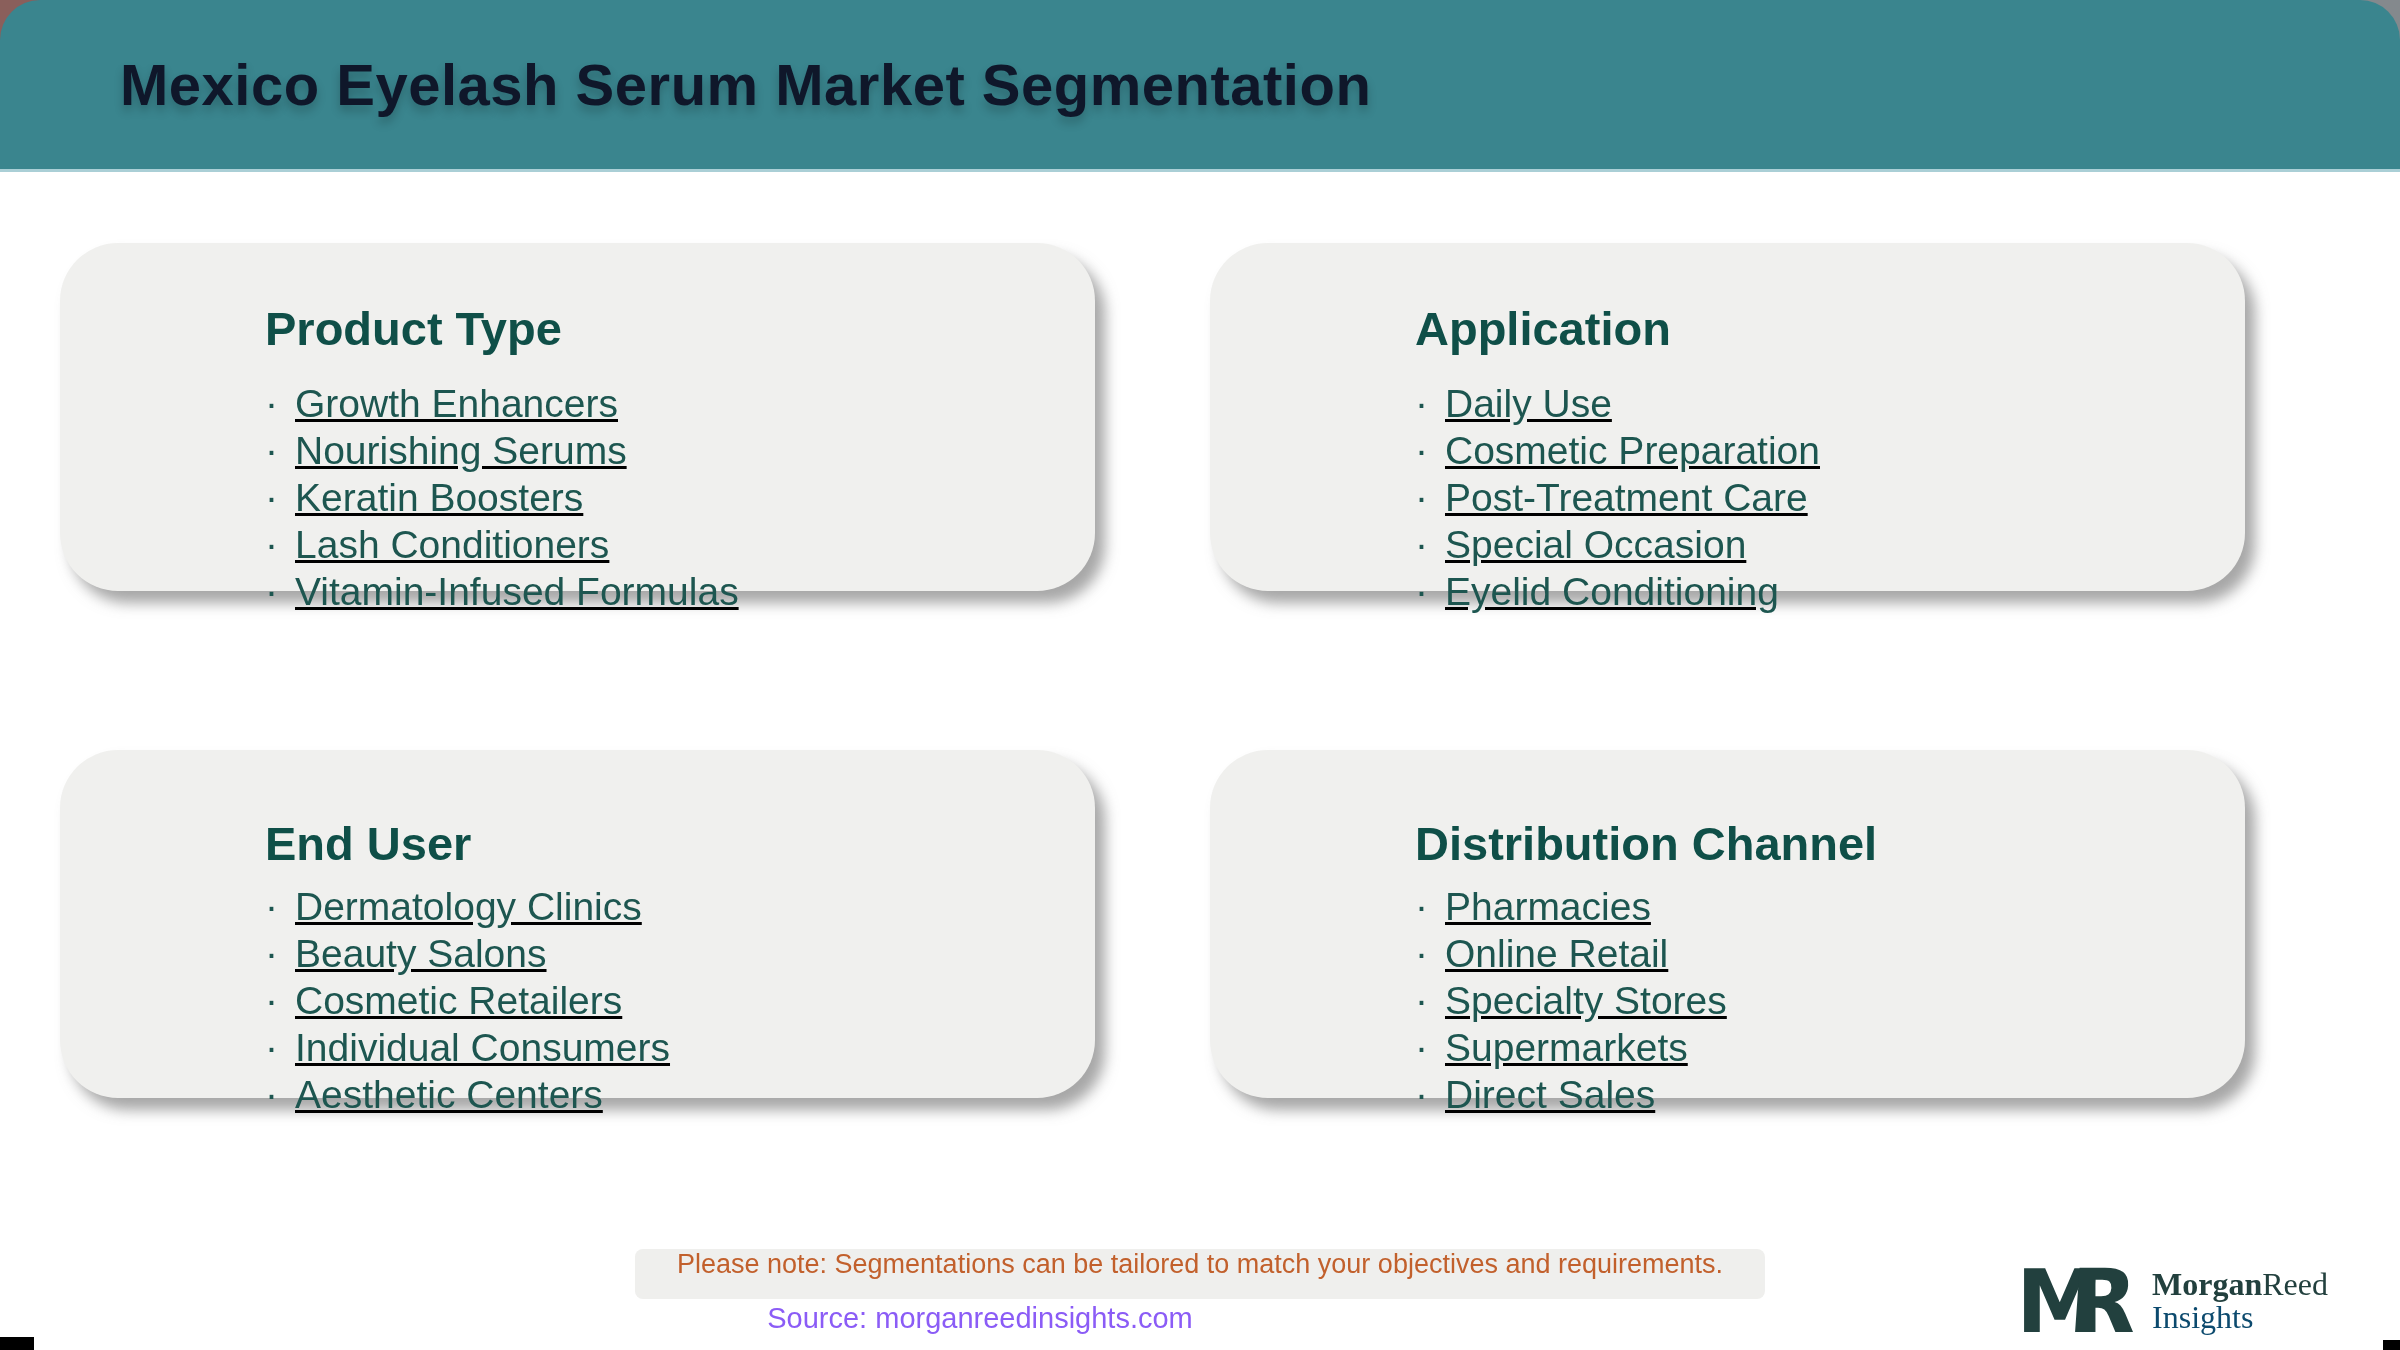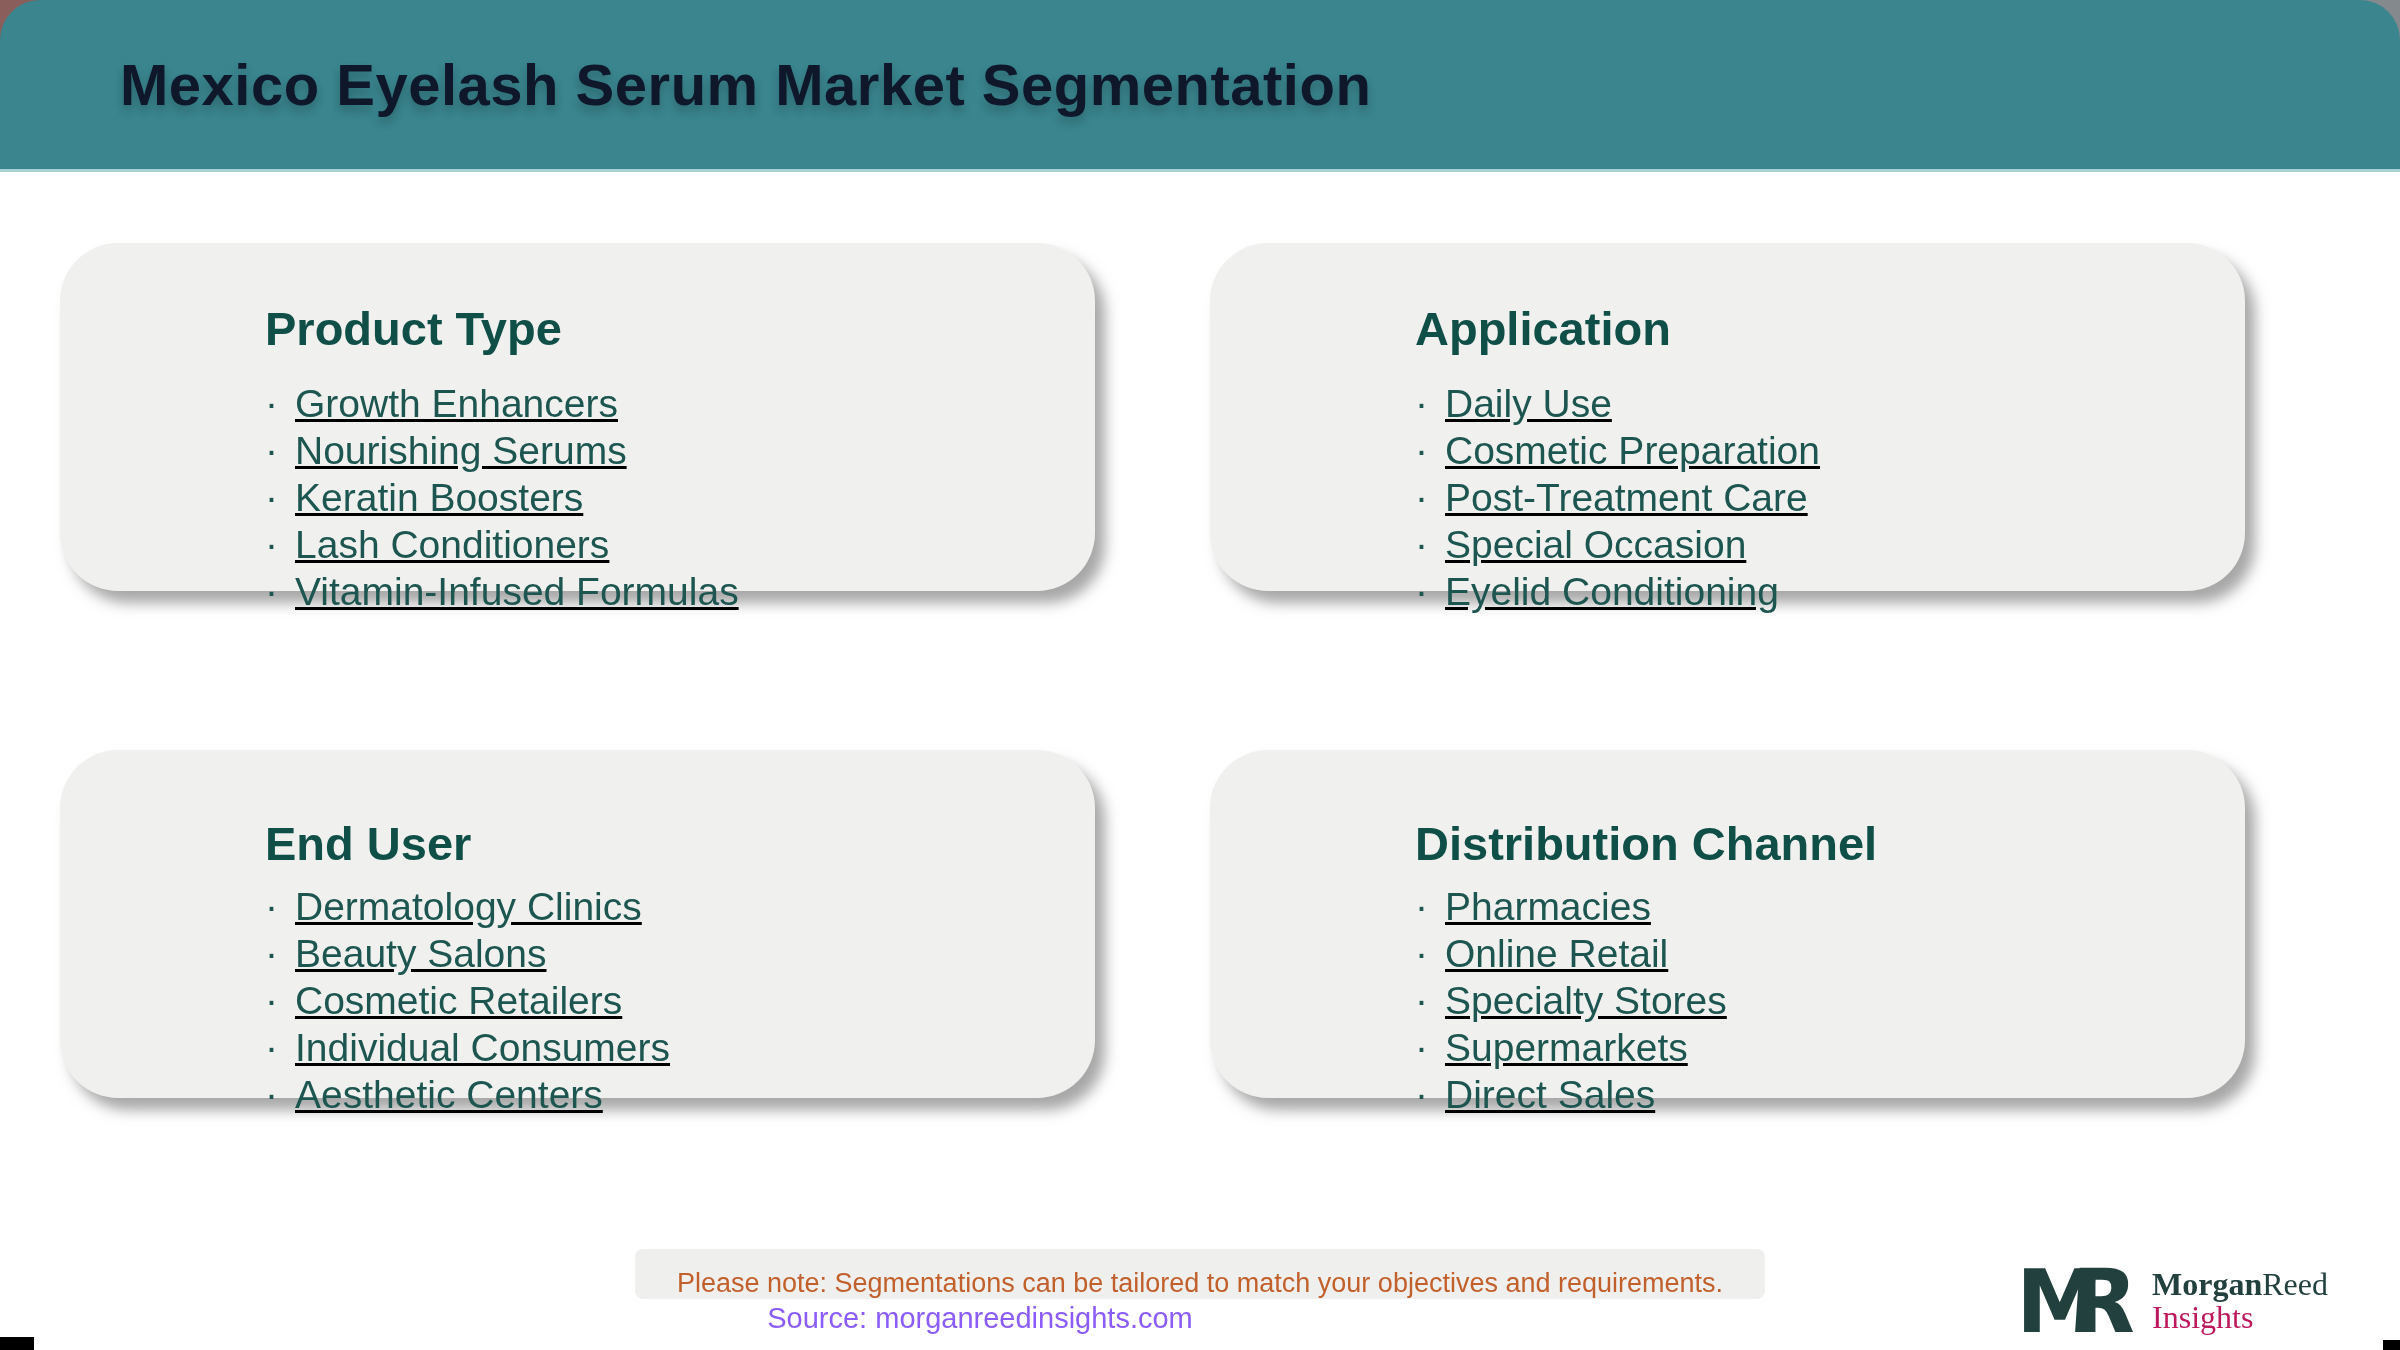--- a/index.html
+++ b/index.html
@@ -76,21 +76,21 @@
 
   .note-bar {
     position: absolute;
     left: 50%; top: 1249px;
     transform: translateX(-50%);
     height: 50px;
     background: #efefed;
     border-radius: 8px;
     padding: 0 42px;
     display: flex;
-    align-items: flex-end;
+    align-items: flex-start;
     z-index: 1;
   }
   .note-bar span {
     color: #c2602c;
     font-size: 27px;
     white-space: nowrap;
   }
 
   .source-line {
     position: absolute;
@@ -114,21 +114,21 @@
   .logo .words { display: flex; flex-direction: column; line-height: 1.02; }
   .logo .name {
     font-family: "Liberation Serif", serif;
     font-size: 32px;
     color: #22403e;
   }
   .logo .name .bold { font-weight: bold; }
   .logo .tagline {
     font-family: "Liberation Serif", serif;
     font-size: 32px;
-    color: #be185d;
+    color: #0c4a6e;
   }
 
   .edge-mark { position: absolute; background: #000000; z-index: 3; }
   .edge-mark.bl { left: 0;  top: 1337px; width: 34px; height: 13px; }
   .edge-mark.br { right: 0; top: 1340px; width: 17px; height: 10px; }
 </style>
 </head>
 <body>
 
 <div class="corner left"></div>

